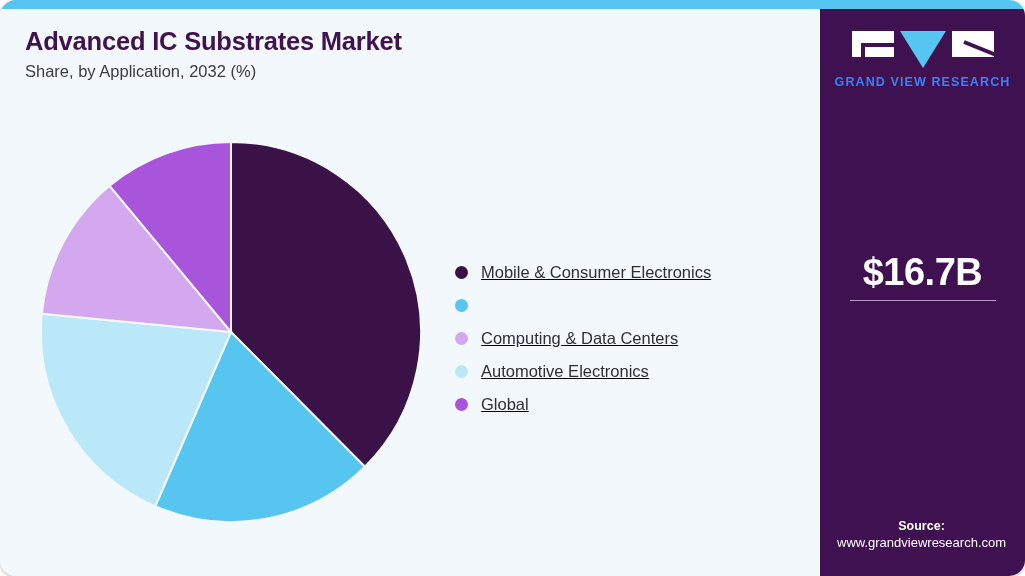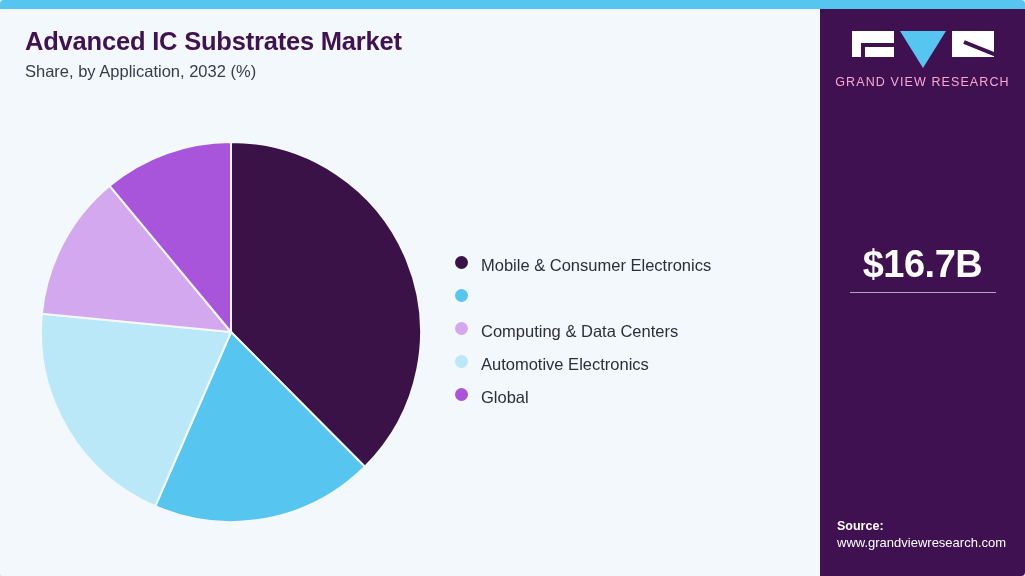--- a/index.html
+++ b/index.html
@@ -8,21 +8,21 @@
     background: #ffffff;
   }
   body {
     font-family: "Liberation Sans", sans-serif;
   }
   #card {
     position: relative;
     width: 1025px;
     height: 576px;
     background: #f2f8fb;
-    border-radius: 4px;
+    border-radius: 16px;
     overflow: hidden;
     box-shadow: 0 1px 4px rgba(0,0,0,0.28);
   }
   #accent-bar {
     position: absolute;
     top: 0; left: 0;
     width: 1025px;
     height: 9px;
     background: #56c5f0;
   }
@@ -59,21 +59,23 @@
   }
   #pie-svg { display: block; }
   
   #legend {
     position: absolute;
     left: 455px;
     top: 247px;
   }
   .legend-row {
     display: flex;
+    align-items: center;
     height: 33px;
+    text-decoration: underline;
   }
   .legend-dot {
     width: 13px;
     height: 13px;
     border-radius: 50%;
     flex: 0 0 auto;
     margin-right: 13px;
   }
   .legend-label {
     font-size: 16.5px;
@@ -131,52 +133,53 @@
   }
   .logo-tri {
     width: 0; height: 0;
     border-left: 23px solid transparent;
     border-right: 23px solid transparent;
     border-top: 37px solid #56c5f0;
   }
   #logo-text {
     margin-top: 7px;
     font-size: 12.5px;
-    font-weight: normal;
+    font-weight: bold;
     letter-spacing: 1.1px;
-    color: #f9a8d4;
+    color: #3b82f6;
   }
   #stat-block {
     position: absolute;
     top: 234px; left: 0; right: 0;
     text-align: center;
   }
   #stat-value {
     font-size: 38px;
     font-weight: bold;
     color: #ffffff;
     letter-spacing: -0.5px;
+    margin-top: 8px;
   }
   #stat-divider {
     width: 146px;
     height: 1px;
     background: #b79ec4;
     margin: 6px auto 7px auto;
   }
   #stat-caption {
     font-size: 16.5px;
     color: #ffffff;
     line-height: 1.32;
     padding: 0 22px;
   }
   #source-block {
     position: absolute;
     left: 17px;
     bottom: 26px;
-    text-align: left;
+    text-align: center;
   }
   #source-label {
     font-size: 12.5px;
     font-weight: bold;
     color: #ffffff;
   }
   #source-url {
     font-size: 13px;
     color: #ffffff;
     margin-top: 2px;

